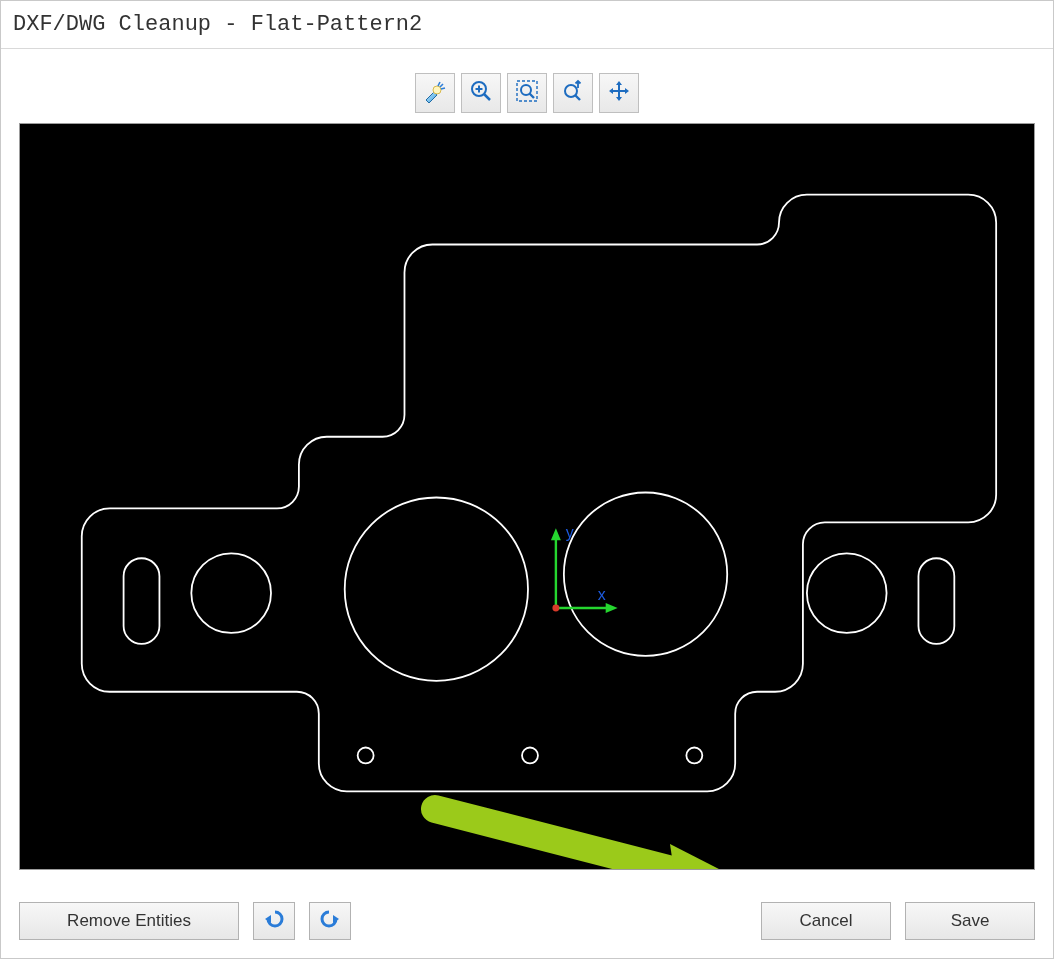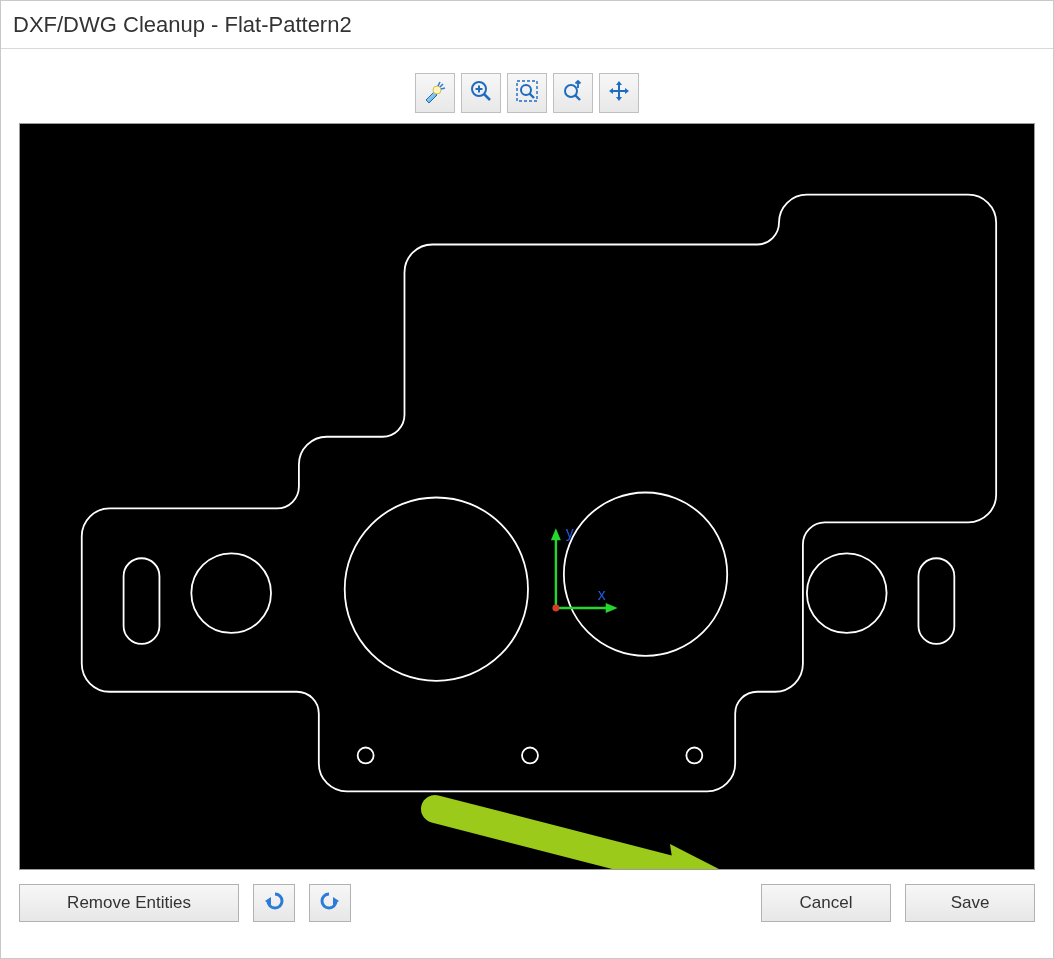--- a/index.html
+++ b/index.html
@@ -12,20 +12,21 @@
     display:flex; flex-direction:column;
     overflow:hidden;
   }
   .title-bar {
     height:48px;
     display:flex; align-items:center;
     padding:0 12px;
     font-size:22px;
     color:#333;
     border-bottom:1px solid #d9d9d9;
+    font-family:Liberation Mono, monospace;
   }
   .content {
     flex:1;
     display:flex; flex-direction:column;
     padding:0 18px 18px 18px;
   }
   .toolbar {
     height:60px;
     display:flex; align-items:center; justify-content:center;
     gap:6px;
@@ -44,21 +45,21 @@
     flex:1;
     background:#000;
     border:1px solid #9c9c9c;
     position:relative;
     overflow:hidden;
   }
 
   .footer {
     height:56px;
     margin-top:14px;
-    display:flex; align-items:flex-start;
+    display:flex; align-items:flex-end;
     gap:14px;
   }
   .btn {
     height:38px;
     background:linear-gradient(#f7f7f7,#e7e7e7);
     border:1px solid #b2b2b2;
     font-size:17px;
     color:#333;
     padding:0 22px;
     cursor:pointer;

